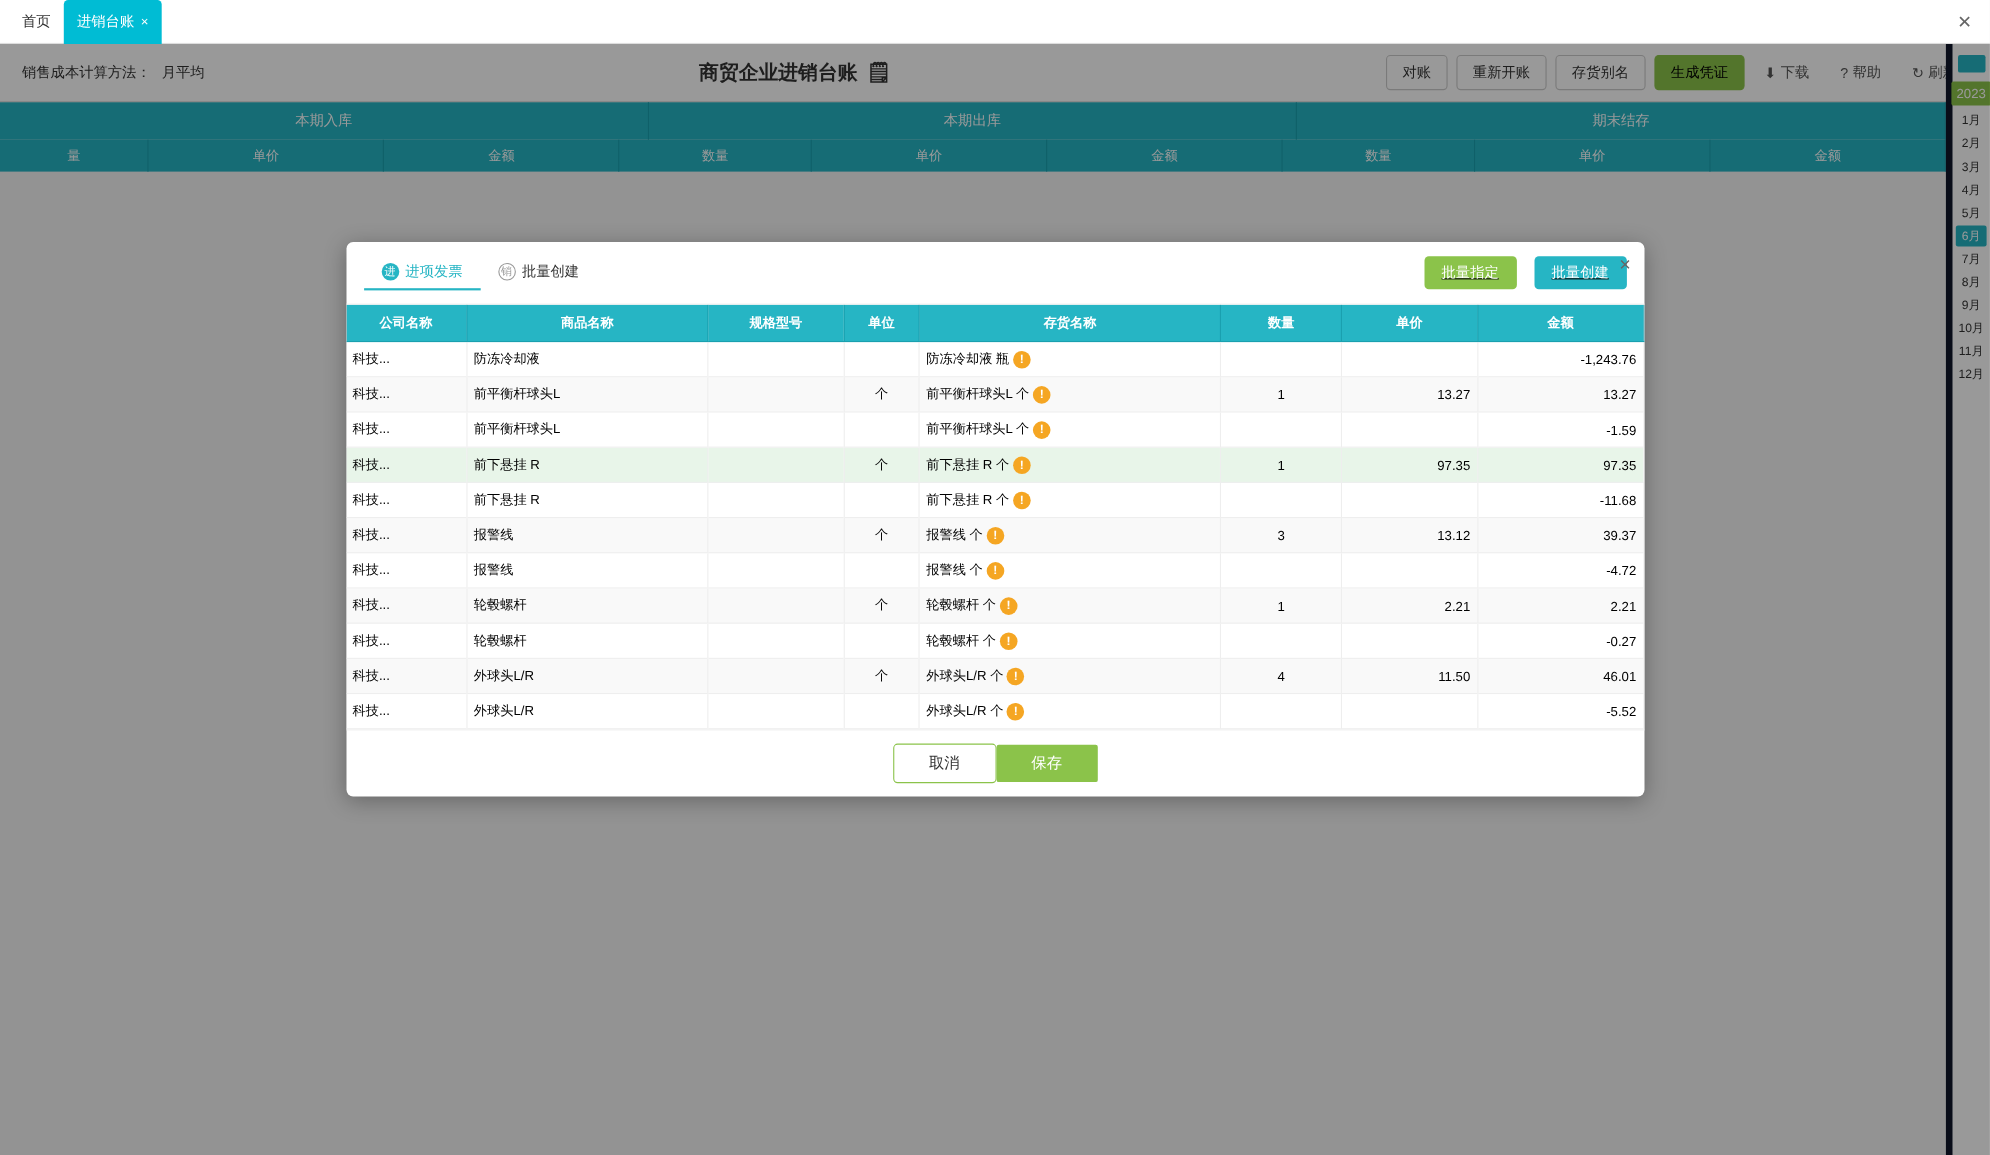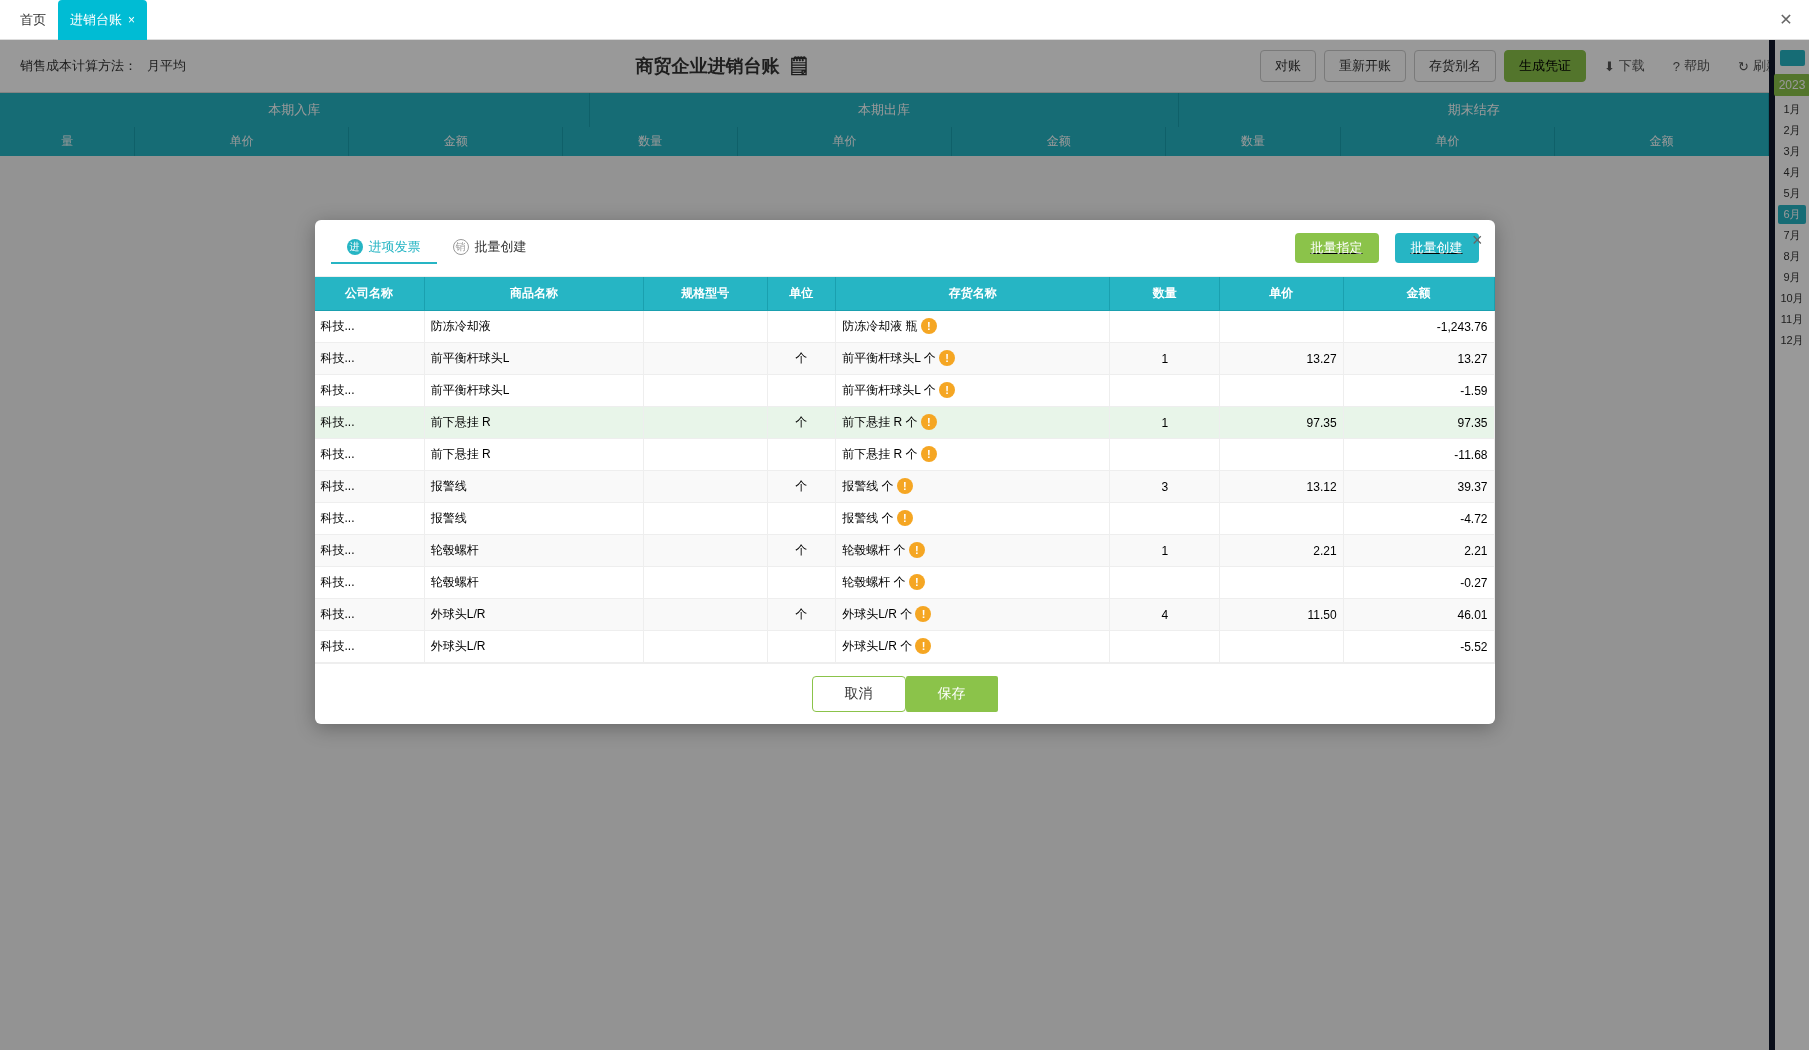--- a/index.html
+++ b/index.html
@@ -71,21 +71,21 @@
     .modal-table tbody td.left { text-align: left; }
     .modal-table tbody td.right { text-align: right; }
     .warn-icon { display: inline-block; width: 16px; height: 16px; background: #f5a623; border-radius: 50%; color: #fff; font-size: 11px; line-height: 16px; text-align: center; font-weight: bold; }
 
     
     .modal-table-wrap::-webkit-scrollbar { height: 8px; width: 8px; }
     .modal-table-wrap::-webkit-scrollbar-track { background: #f1f1f1; }
     .modal-table-wrap::-webkit-scrollbar-thumb { background: #ccc; border-radius: 4px; }
 
     
-    .modal-footer { padding: 12px 16px; display: flex; justify-content: center; border-top: 1px solid #eee; }
+    .modal-footer { padding: 12px 16px; display: flex; justify-content: center; border-top: 1px solid #eee; align-items: center; }
     .btn-cancel { padding: 8px 32px; border-radius: 4px; border: 1px solid #8bc34a; color: #333; background: #fff; cursor: pointer; font-size: 14px; }
     .btn-save { padding: 8px 32px; border-radius: 2px; border: none; background: #8bc34a; color: #fff; cursor: pointer; font-size: 14px; }
 
     
     .bg-section { display: flex; background: #26b5c4; color: #fff; }
     .bg-sec-col { flex: 1; text-align: center; padding: 8px; border-right: 1px solid #1aa0af; font-size: 13px; }
     .bg-col-row { display: flex; background: #26b5c4; color: #fff; font-size: 12px; }
     .bg-col-cell { padding: 6px 8px; border-right: 1px solid #1aa0af; text-align: center; }
   </style>
 </head>

